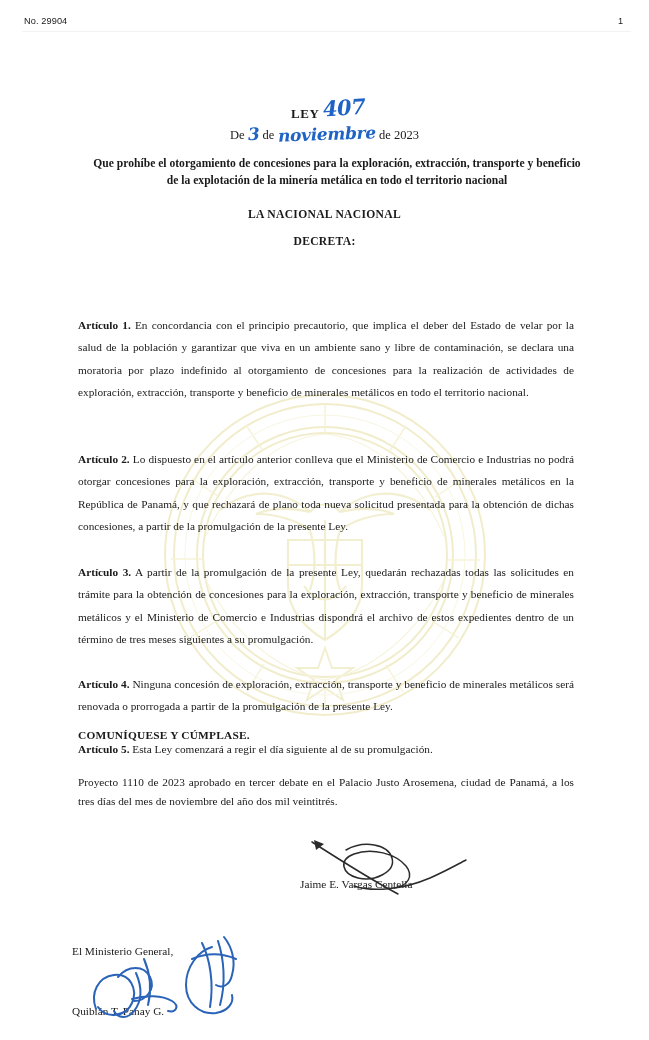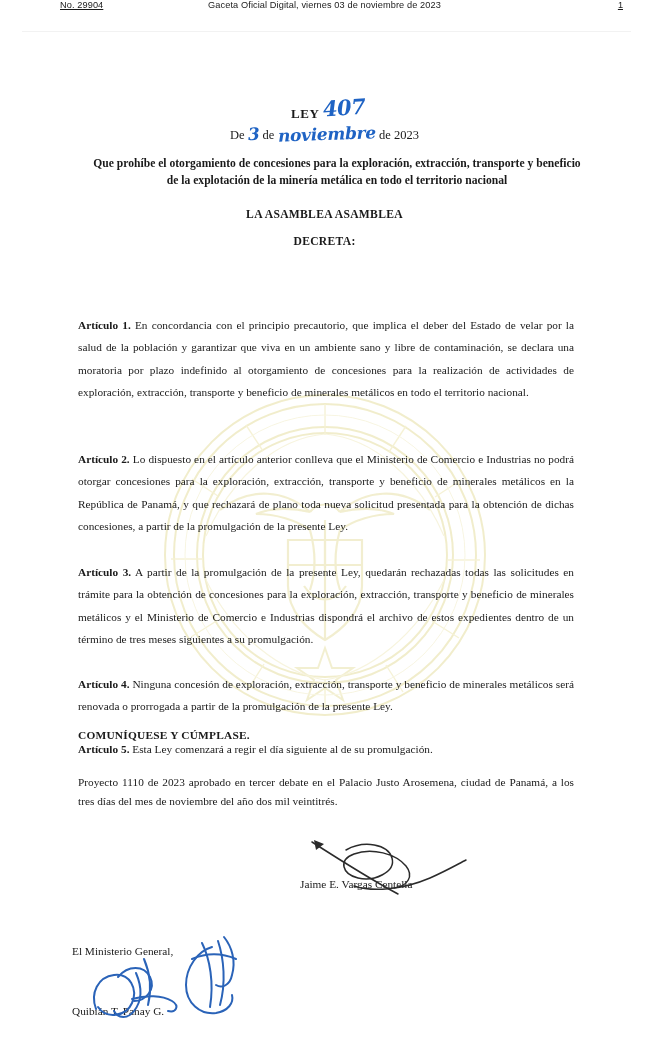--- a/index.html
+++ b/index.html
@@ -39,24 +39,23 @@
     left: 0;
     top: 0;
     width: 649px;
     height: 36px;
     z-index: 3;
   }
   .header-inner {
     position: relative;
     height: 26px;
     display: flex;
-    align-items: flex-start;
-    padding: 0 26px 0 60px;
+    align-items: flex-end;
+    padding: 0 26px 0 24px;
     box-sizing: border-box;
-    text-decoration: underline;
   }
   .hdr-left {
     font-size: 9.2px;
     letter-spacing: 0.1px;
     white-space: nowrap;
     color: #1a1a1a;
     font-family: "Liberation Sans", "DejaVu Sans", sans-serif;
   }
   .hdr-center {
     position: absolute;
@@ -330,40 +329,39 @@
 
       <g fill="none" stroke="#f0ebc4" stroke-width="1">
         <circle cx="165" cy="165" r="140"></circle>
       </g>
     </svg>
   </div>
 
   <div class="header">
     <div class="header-inner">
       <span class="hdr-left">No. 29904</span>
-      <span class="hdr-center">Gaceta Oficial Digital, viernes 03 de noviembre de 2023</span>
       <span class="hdr-right">1</span>
     </div>
     <div class="header-rule"></div>
   </div>
 
   <div class="content">
 
     <div class="law-heading">
       <span class="ley-line">
         <span class="ley-word">LEY</span><span class="hand hand-num">407</span>
       </span>
       <span class="date-line">
         <span>De</span><span class="hand hand-day">3</span><span>de</span><span class="hand hand-month">noviembre</span><span>de 2023</span>
       </span>
     </div>
 
     <div class="doc-title">Que prohíbe el otorgamiento de concesiones para la exploración, extracción, transporte y beneficio de la explotación de la minería metálica en todo el territorio nacional</div>
 
-    <div class="assembly">LA ASAMBLEA ASAMBLEA</div>
+    <div class="assembly">LA NACIONAL NACIONAL</div>
     <div class="decreta">DECRETA:</div>
 
     <p class="article art1">
       <span class="lbl">Artículo 1.</span><span> En concordancia con el principio precautorio, que implica el deber del Estado de velar por la salud de la población y garantizar que viva en un ambiente sano y libre de contaminación, se declara una moratoria por plazo indefinido al otorgamiento de concesiones para la realización de actividades de exploración, extracción, transporte y beneficio de minerales metálicos en todo el territorio nacional.</span>
     </p>
 
     <p class="article art2">
       <span class="lbl">Artículo 2.</span><span> Lo dispuesto en el artículo anterior conlleva que el Ministerio de Comercio e Industrias no podrá otorgar concesiones para la exploración, extracción, transporte y beneficio de minerales metálicos en la República de Panamá, y que rechazará de plano toda nueva solicitud presentada para la obtención de dichas concesiones, a partir de la promulgación de la presente Ley.</span>
     </p>
 

